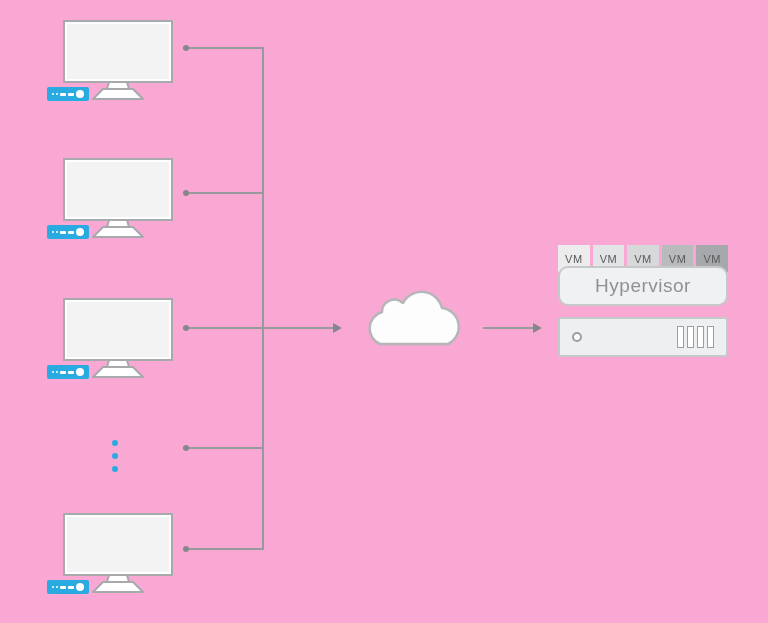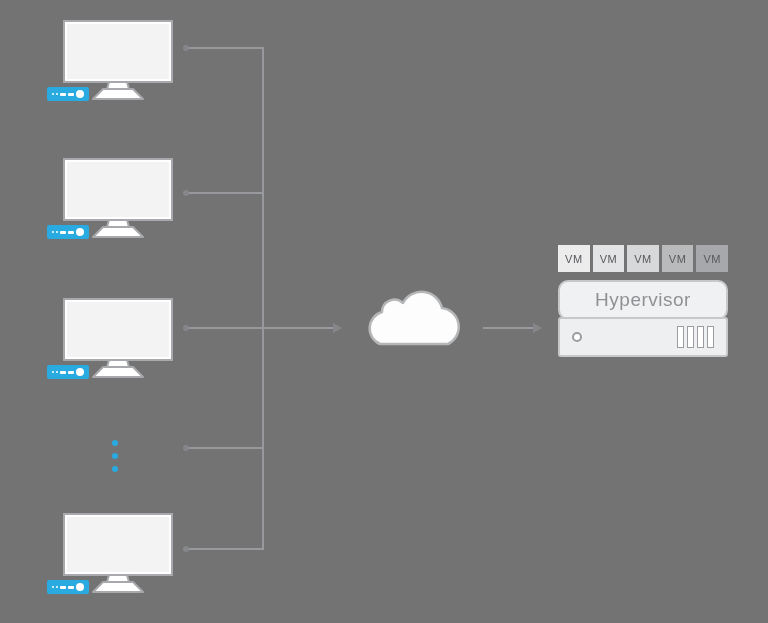--- a/index.html
+++ b/index.html
@@ -1,18 +1,18 @@
 <!DOCTYPE html>
 <html><head>
 <meta charset="utf-8">
 <title>Diagram</title>
 <style>
   html,body{margin:0;padding:0;background:#fff;}
   #stage{
-    position:relative;width:768px;height:623px;background:#737373;overflow:hidden;
+    position:relative;width:768px;height:623px;background:#f9a8d4;overflow:hidden;
     font-family:"Liberation Sans", sans-serif;
   }
   
   .line{position:absolute;background:#97999c;}
   .h-line{height:2px;}
   .v-line{width:2px;}
   .node-dot{position:absolute;width:6px;height:6px;border-radius:50%;background:#85878a;}
   .arrowhead{
     position:absolute;width:0;height:0;
     border-top:5px solid transparent;border-bottom:5px solid transparent;
@@ -41,21 +41,21 @@
   .cloud{position:absolute;left:355px;top:287px;}
   
   .hv-tabs{position:absolute;left:558px;top:245px;width:170px;height:27px;display:flex;gap:3px;}
   .vm-tab{
     flex:1;display:flex;align-items:center;justify-content:center;
     font-size:11px;letter-spacing:.5px;color:#58595c;
   }
   .vm-1{background:#ececed}.vm-2{background:#e3e4e5}.vm-3{background:#d7d8d9}
   .vm-4{background:#b9babc}.vm-5{background:#a7a8ab}
   .hv-main{
-    position:absolute;left:558px;top:280px;width:170px;height:40px;box-sizing:border-box;
+    position:absolute;left:558px;top:266px;width:170px;height:40px;box-sizing:border-box;
     background:#f0f1f2;border:2px solid #c7c8ca;border-radius:10px;
     display:flex;align-items:center;justify-content:center;
   }
   .hv-label{font-size:19px;letter-spacing:.5px;color:#8f9194;}
   .hv-host{
     position:absolute;left:558px;top:317px;width:170px;height:40px;box-sizing:border-box;
     background:#eeeff0;border:2px solid #c7c8ca;border-radius:3px;
     display:flex;align-items:center;justify-content:space-between;padding:0 12px;
   }
   .led{width:10px;height:10px;box-sizing:border-box;border:2px solid #9b9da0;background:#fff;border-radius:50%;}

